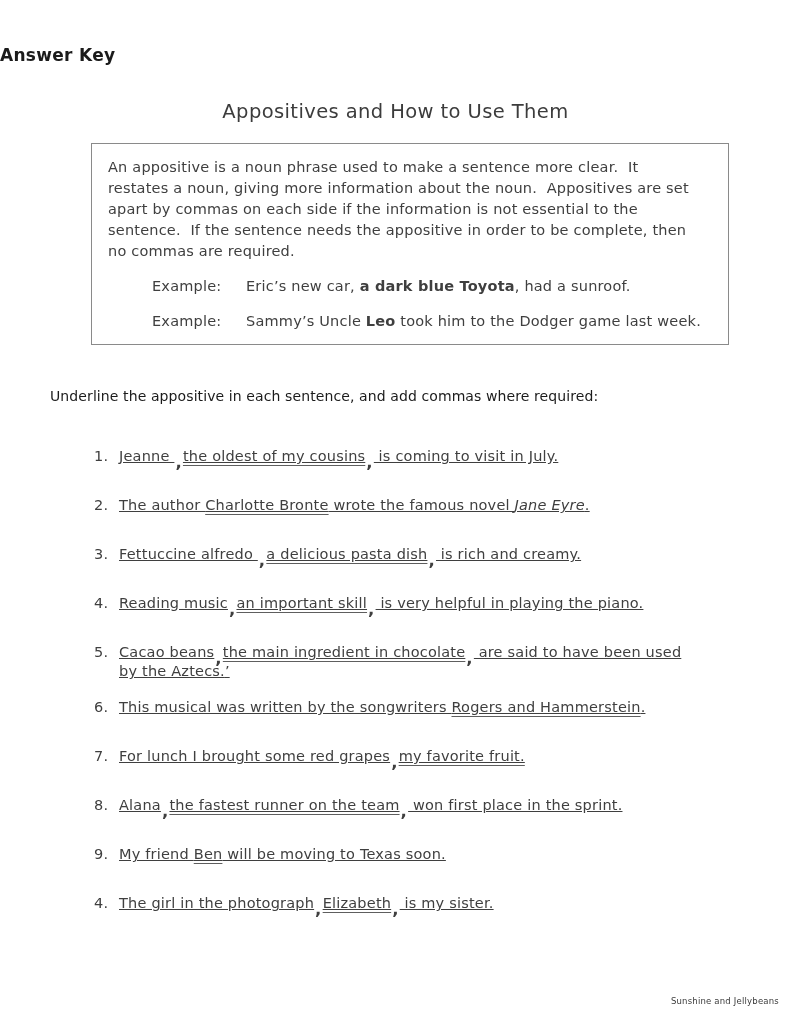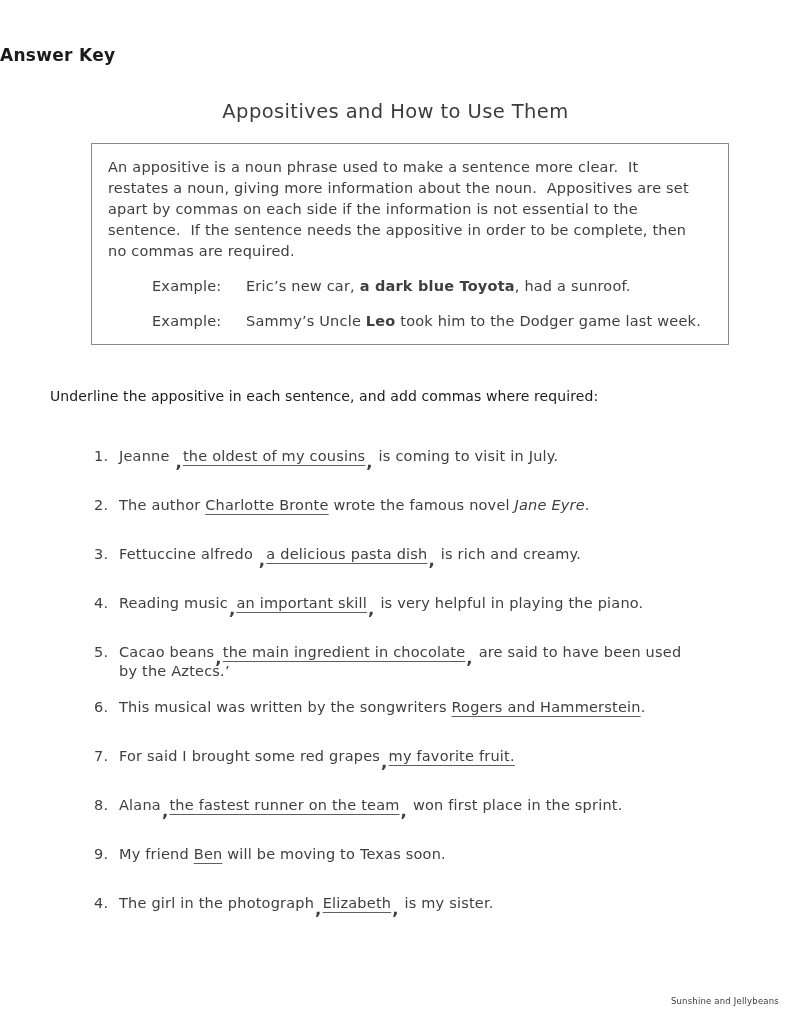--- a/index.html
+++ b/index.html
@@ -49,21 +49,21 @@
 
   .items{margin-top:41px;}
   .item{
     display:flex;align-items:flex-start;
     padding-left:94px;padding-right:30px;
     font-size:14.5px;line-height:19px;
     margin-bottom:30px;
   }
   .item:nth-child(5){margin-bottom:17px;}
   .num{flex:0 0 25px;}
-  .sent{flex:1 1 auto;}
+  .sent{flex:1 1 auto;text-decoration:underline;}
 
   .seg{}
   .u{
     text-decoration:underline;
     text-decoration-color:var(--underline);
     text-decoration-thickness:1px;
     text-underline-offset:4px;
   }
   .it{font-style:italic;}
   .bd{font-weight:bold;}
@@ -127,21 +127,21 @@
       <div class="item">
         <span class="num">5.</span>
         <span class="sent"><span class="seg">Cacao beans</span><span class="seg ic">,</span><span class="seg u">the main ingredient in chocolate</span><span class="seg ic">,</span><span class="seg"> are said to have been used</span><br><span class="seg">by the Aztecs.</span><span class="seg ap">’</span></span>
       </div>
       <div class="item">
         <span class="num">6.</span>
         <span class="sent"><span class="seg">This musical was written by the songwriters </span><span class="seg u">Rogers and Hammerstein</span><span class="seg">.</span></span>
       </div>
       <div class="item">
         <span class="num">7.</span>
-        <span class="sent"><span class="seg">For said I brought some red grapes</span><span class="seg ic">,</span><span class="seg u">my favorite fruit.</span></span>
+        <span class="sent"><span class="seg">For lunch I brought some red grapes</span><span class="seg ic">,</span><span class="seg u">my favorite fruit.</span></span>
       </div>
       <div class="item">
         <span class="num">8.</span>
         <span class="sent"><span class="seg">Alana</span><span class="seg ic">,</span><span class="seg u">the fastest runner on the team</span><span class="seg ic">,</span><span class="seg"> won first place in the sprint.</span></span>
       </div>
       <div class="item">
         <span class="num">9.</span>
         <span class="sent"><span class="seg">My friend </span><span class="seg u">Ben</span><span class="seg"> will be moving to Texas soon.</span></span>
       </div>
       <div class="item">

